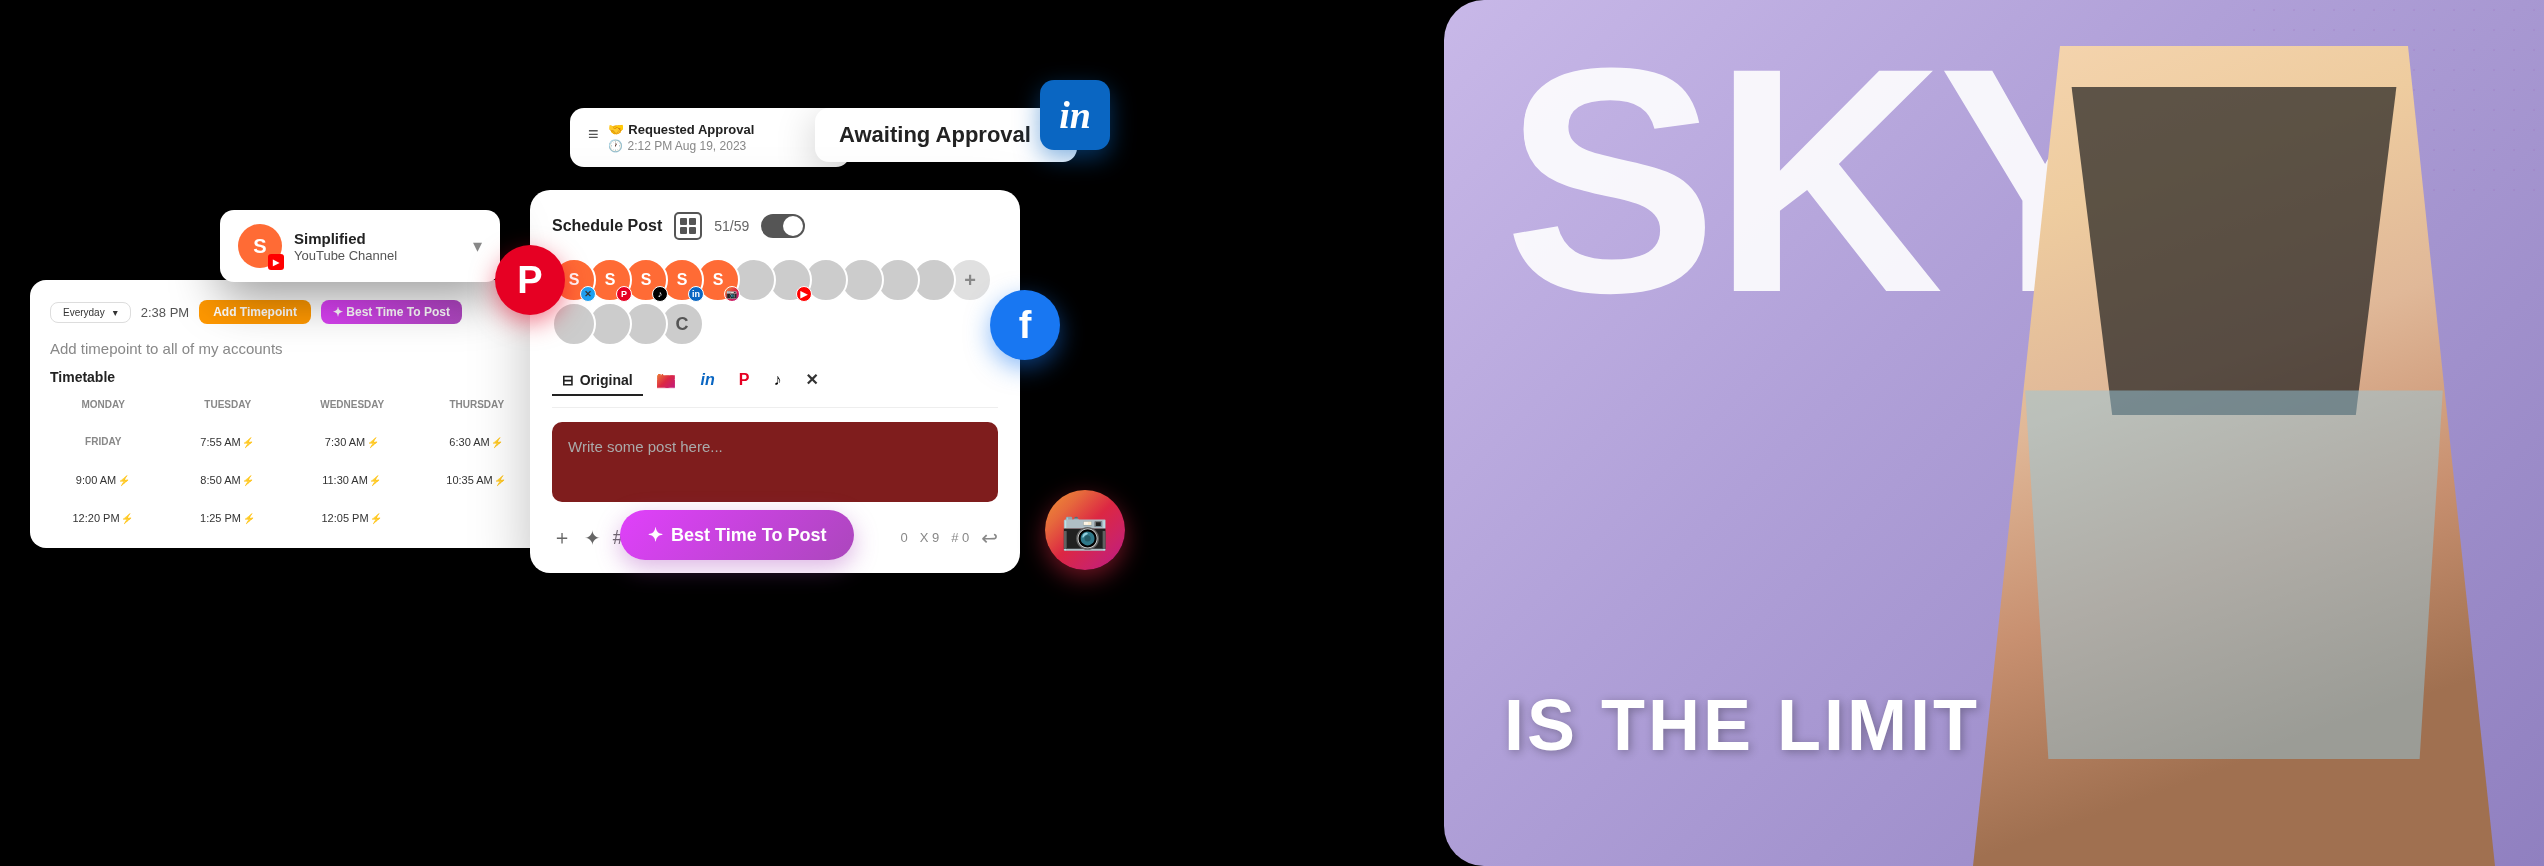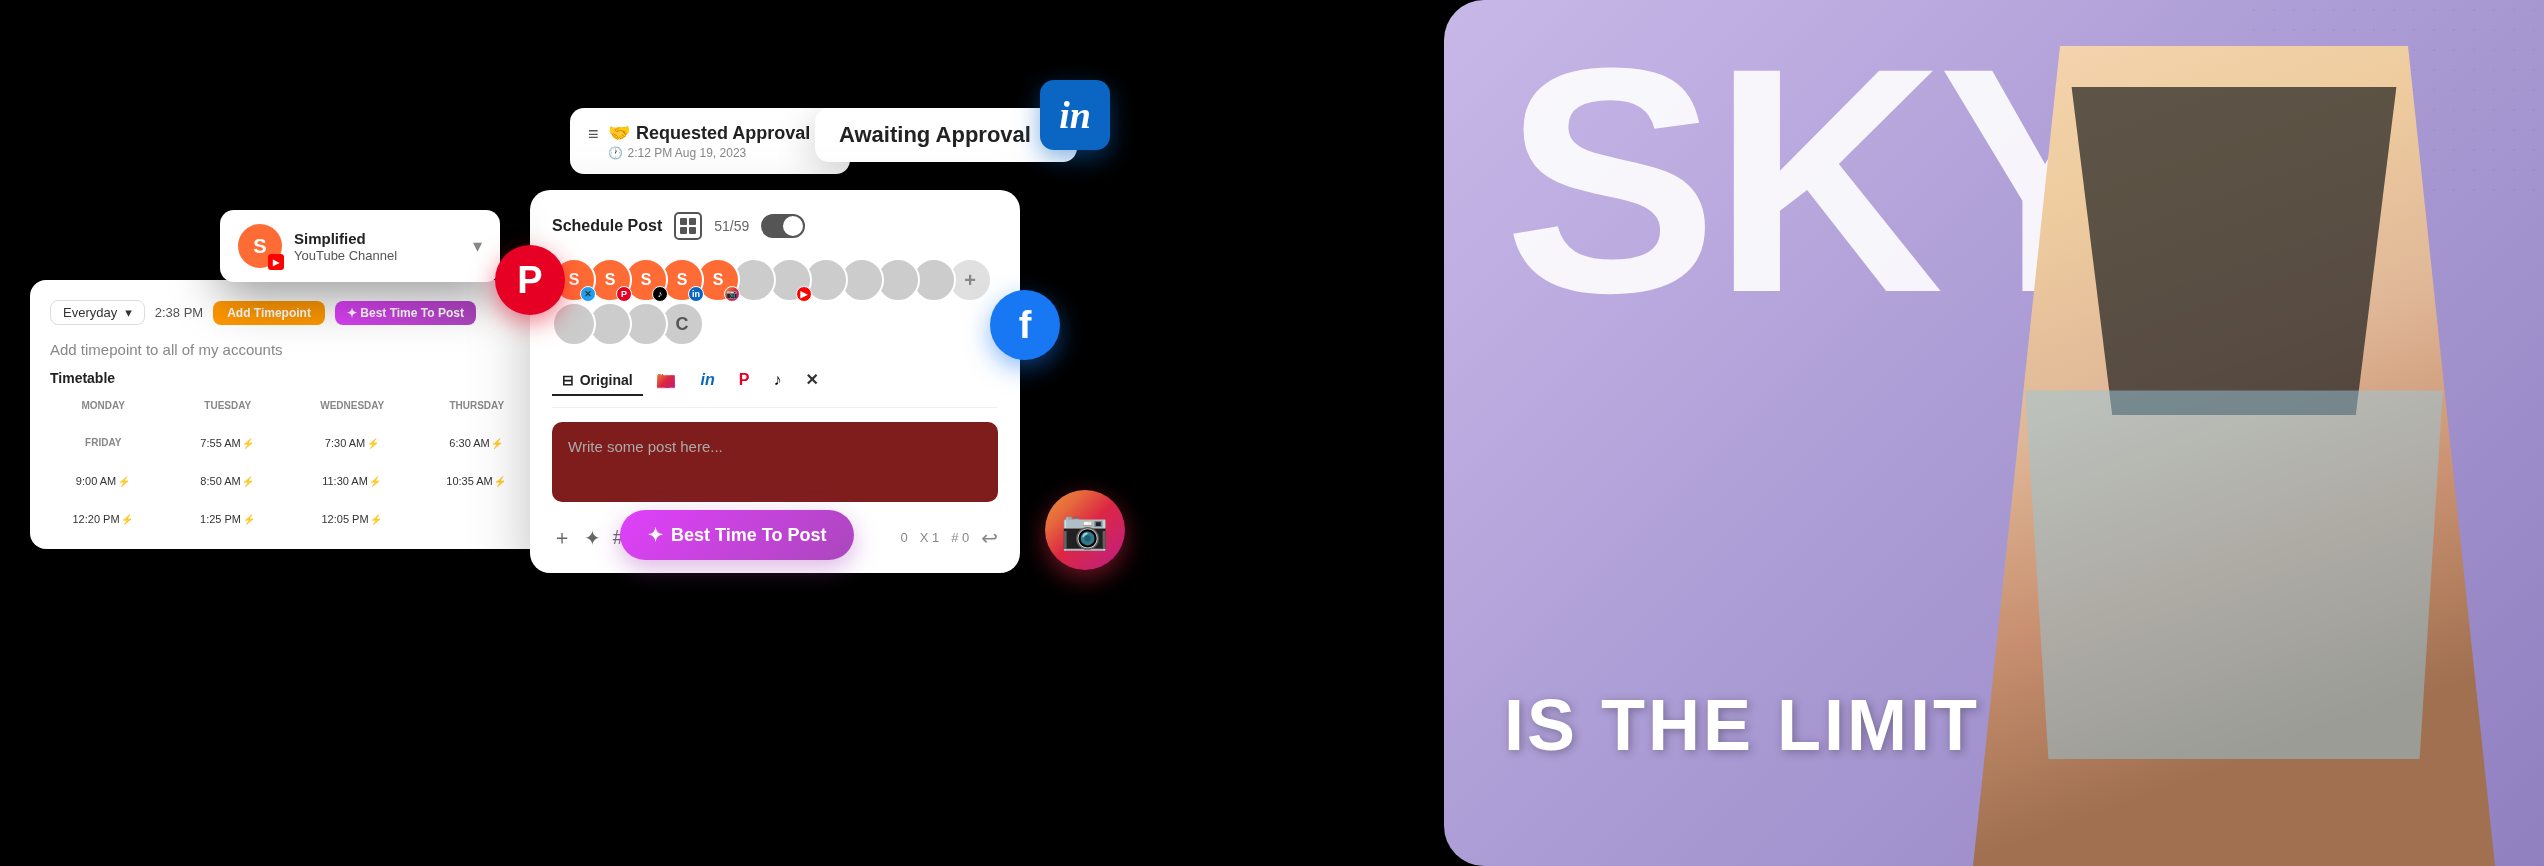--- a/index.html
+++ b/index.html
@@ -43,21 +43,21 @@
       margin-bottom: 16px;
     }
 
     .dropdown-pill {
       display: flex;
       align-items: center;
       gap: 8px;
       padding: 4px 12px;
       border: 1px solid #ddd;
       border-radius: 8px;
-      font-size: 13px;
+      font-size: 10px;
       color: #333;
       cursor: pointer;
     }
 
     .time-display {
       font-size: 13px;
       color: #555;
     }
 
     .add-timepoint-btn {
@@ -210,21 +210,21 @@
       font-size: 18px;
       color: #555;
       margin-top: 2px;
     }
 
     .approval-info {
       flex: 1;
     }
 
     .approval-title {
-      font-size: 18px;
+      font-size: 13px;
       font-weight: 700;
       color: #222;
     }
 
     .approval-time {
       font-size: 12px;
       color: #888;
       display: flex;
       align-items: center;
       gap: 4px;
@@ -827,21 +827,21 @@
 
   <div class="post-toolbar">
     <span class="toolbar-icon">＋</span>
     <span class="toolbar-icon">✦</span>
     <span class="toolbar-icon">#</span>
     <span class="toolbar-icon">⊞</span>
     <span class="toolbar-icon">🙂</span>
     <span class="toolbar-icon">🖼</span>
     <div class="toolbar-spacer"></div>
     <span class="char-count">0</span>
-    <span class="x-count">X 1</span>
+    <span class="x-count">X 9</span>
     <span class="hash-count"># 0</span>
     <span class="undo-icon">↩</span>
   </div>
 </div>
 
 <button class="best-time-btn">
   <span>✦</span>
   <span>Best Time To Post</span>
 </button>
 

